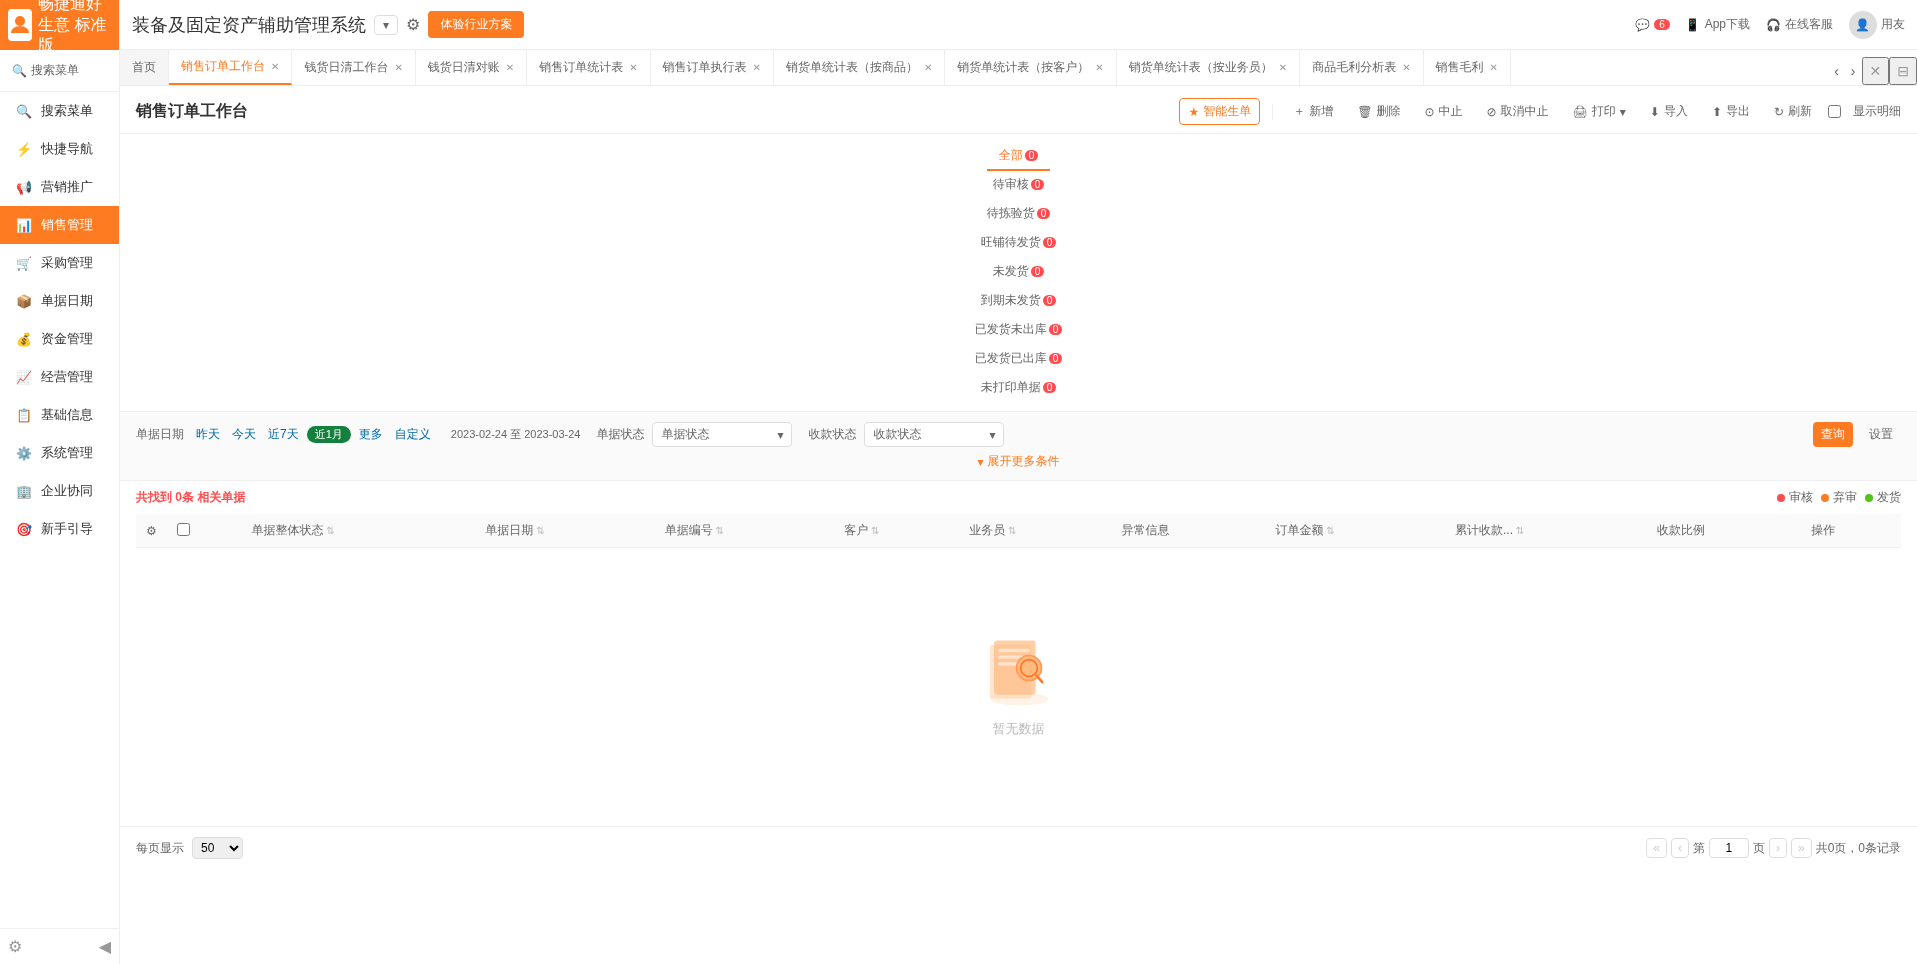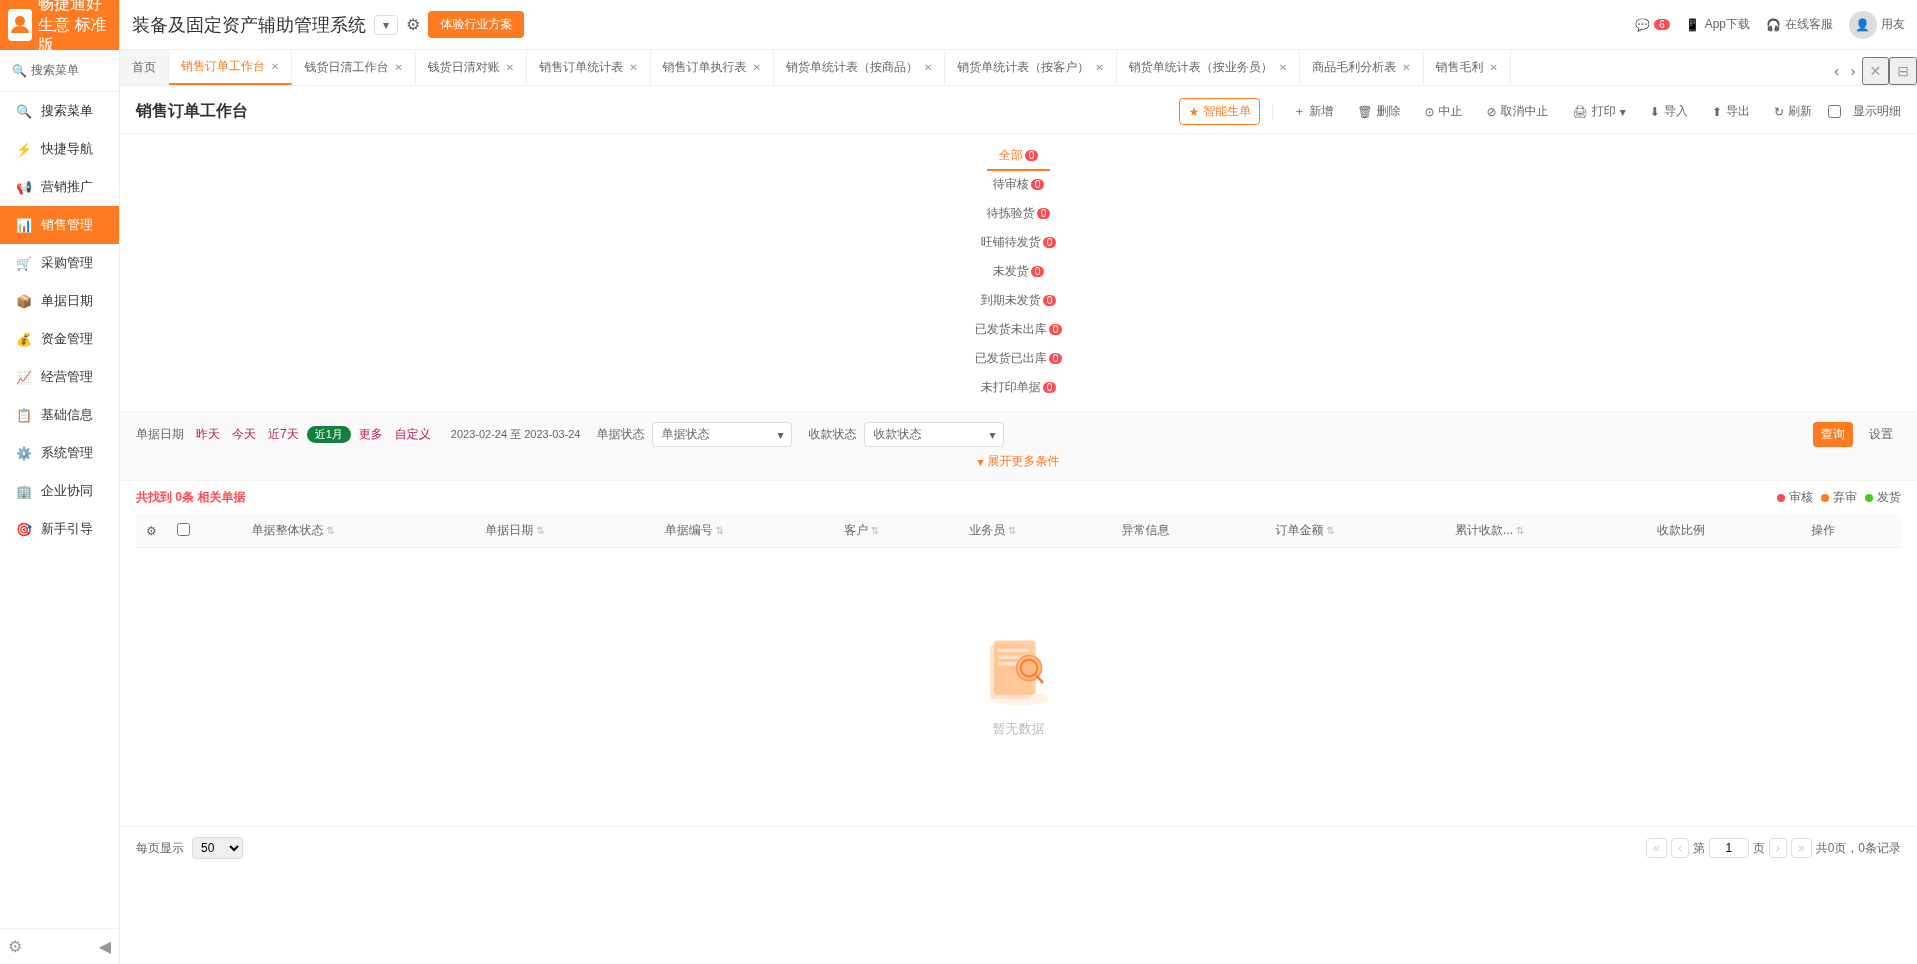--- a/index.html
+++ b/index.html
@@ -62,21 +62,21 @@
     .filter-tab { padding: 5px 12px; font-size: 12px; color: #666; cursor: pointer; border-bottom: 2px solid transparent; }
     .filter-tab.active { color: #ff7b22; border-bottom-color: #ff7b22; }
     .filter-tab .count-badge { background: #ff4d4f; color: #fff; border-radius: 10px; padding: 0 4px; font-size: 10px; margin-left: 2px; }
 
     
     .search-area { padding: 10px 16px; background: #fafafa; border-bottom: 1px solid #f0f0f0; }
     .search-row { display: flex; align-items: center; gap: 16px; margin-bottom: 6px; }
     .search-field { display: flex; align-items: center; gap: 8px; }
     .search-field-label { color: #666; font-size: 12px; white-space: nowrap; }
     .date-range-btns { display: flex; align-items: center; gap: 4px; }
-    .date-btn { background: none; border: none; font-size: 12px; color: #be185d; cursor: pointer; padding: 2px 4px; }
+    .date-btn { background: none; border: none; font-size: 12px; color: #0369a1; cursor: pointer; padding: 2px 4px; }
     .date-btn.selected { background: #15803d; color: #fff; border-radius: 10px; padding: 1px 8px; font-size: 11px; }
     .date-range-text { color: #666; font-size: 11px; }
     .search-select { border: 1px solid #ddd; border-radius: 4px; padding: 3px 8px; font-size: 12px; color: #666; background: #fff; min-width: 140px; cursor: pointer; display: flex; align-items: center; justify-content: space-between; }
     .expand-btn { background: none; border: none; color: #ff7b22; font-size: 12px; cursor: pointer; display: flex; align-items: center; gap: 4px; margin: 0 auto; }
 
     
     .table-area { padding: 8px 16px; }
     .table-summary { display: flex; align-items: center; justify-content: space-between; margin-bottom: 8px; }
     .table-summary-left { font-size: 12px; color: #666; }
     .table-summary-left span { color: #ff4d4f; font-weight: bold; }

